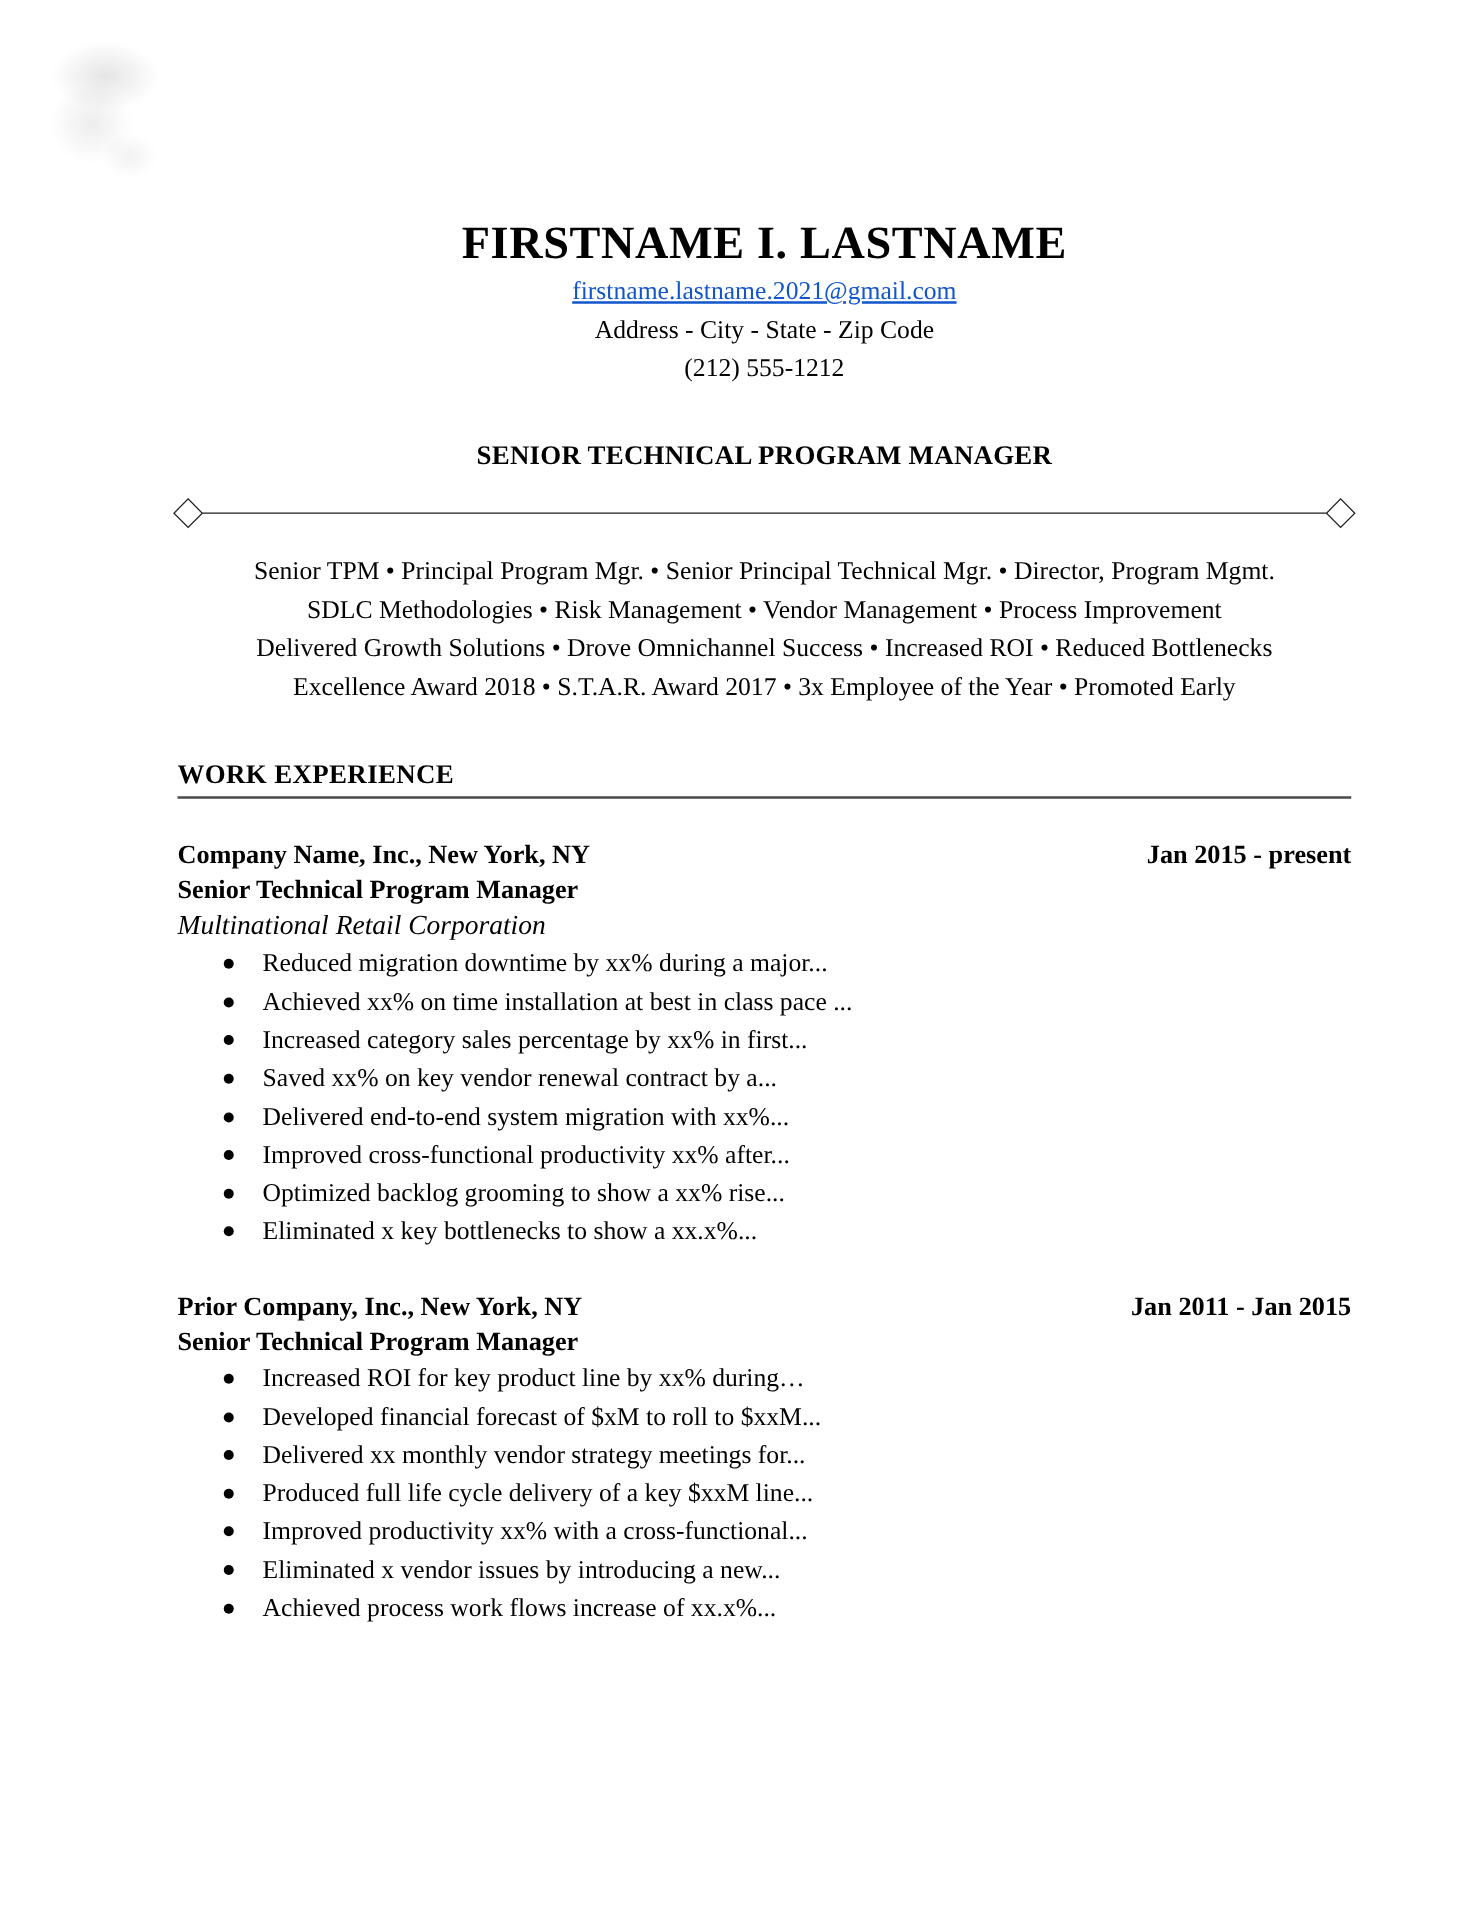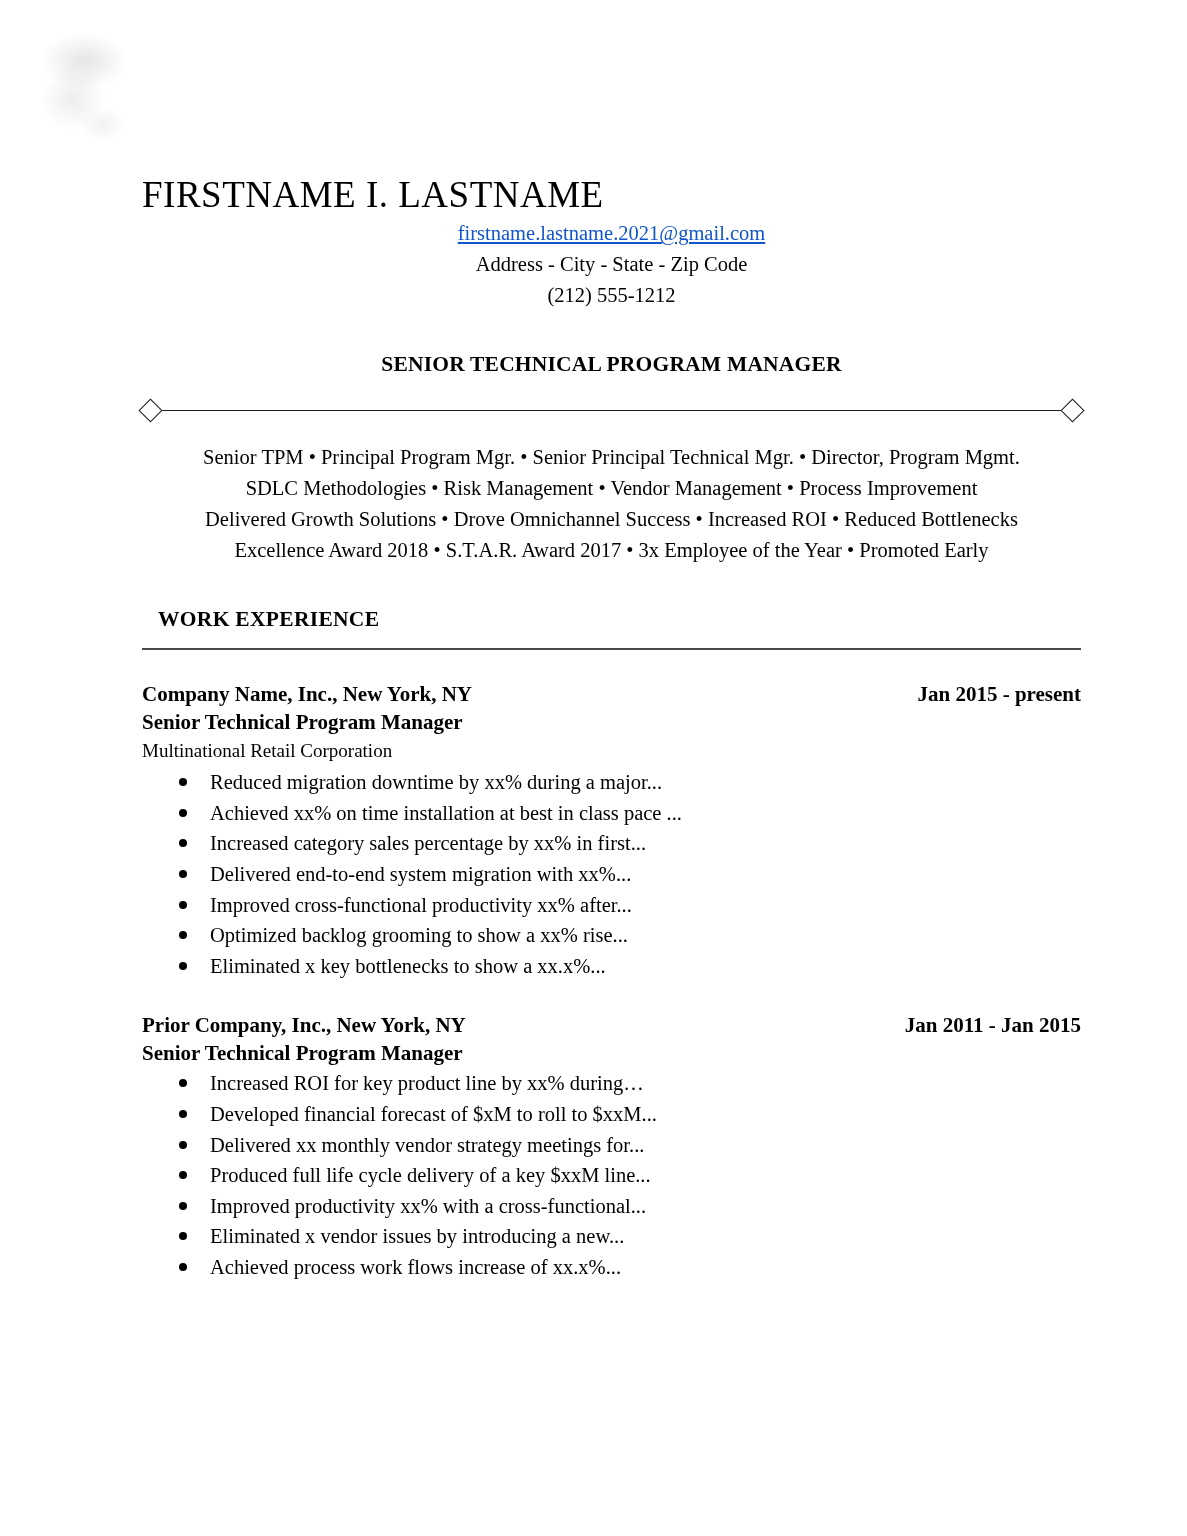--- a/index.html
+++ b/index.html
@@ -27,23 +27,23 @@
     height: 118px;
     background:
       radial-gradient(62px 40px at 45% 28%, rgba(0,0,0,0.10), rgba(0,0,0,0) 70%),
       radial-gradient(48px 46px at 35% 60%, rgba(0,0,0,0.07), rgba(0,0,0,0) 70%),
       radial-gradient(32px 26px at 62% 82%, rgba(0,0,0,0.05), rgba(0,0,0,0) 70%);
     pointer-events: none;
   }
   .name {
     margin: 0;
     font-size: 37px;
-    font-weight: 400;
+    font-weight: 700;
     letter-spacing: 0.5px;
-    text-align: left;
+    text-align: center;
     line-height: 1.25;
   }
   .contact-line {
     text-align: center;
     font-size: 20.5px;
     line-height: 31px;
   }
   .email {
     color: #1155cc;
     text-decoration: underline;
@@ -79,21 +79,21 @@
   }
   .summary { margin-top: 20px; }
   .summary p {
     margin: 0;
     text-align: center;
     font-size: 20.5px;
     line-height: 31px;
   }
   .work { margin-top: 41px; }
   .section-heading {
-    margin: 16px;
+    margin: 0;
     font-size: 21.5px;
     font-weight: 700;
     letter-spacing: 0.3px;
   }
   .section-rule {
     border: none;
     border-top: 2px solid #4a4a4a;
     margin: 5px 0 0 0;
   }
   .job { margin-top: 30px; }
@@ -104,21 +104,22 @@
     font-weight: 700;
     font-size: 21px;
     line-height: 28px;
   }
   .job-role {
     font-weight: 700;
     font-size: 21px;
     line-height: 28px;
   }
   .job-industry {
-    font-size: 19px;
+    font-style: italic;
+    font-size: 22px;
     line-height: 30px;
   }
   .bullets {
     list-style: none;
     margin: 1px 0 0 0;
     padding: 0;
   }
   .bullets li {
     position: relative;
     padding-left: 68px;
@@ -175,20 +176,21 @@
       <div class="job-header">
         <span class="company">Company Name, Inc., New York, NY</span>
         <span class="dates">Jan 2015 - present</span>
       </div>
       <div class="job-role">Senior Technical Program Manager</div>
       <div class="job-industry">Multinational Retail Corporation</div>
       <ul class="bullets">
         <li>Reduced migration downtime by xx% during a major...</li>
         <li>Achieved xx% on time installation at best in class pace ...</li>
         <li>Increased category sales percentage by xx% in first...</li>
+        <li>Saved xx% on key vendor renewal contract by a...</li>
         <li>Delivered end-to-end system migration with xx%...</li>
         <li>Improved cross-functional productivity xx% after...</li>
         <li>Optimized backlog grooming to show a xx% rise...</li>
         <li>Eliminated x key bottlenecks to show a xx.x%...</li>
       </ul>
     </article>
 
     <article class="job">
       <div class="job-header">
         <span class="company">Prior Company, Inc., New York, NY</span>

